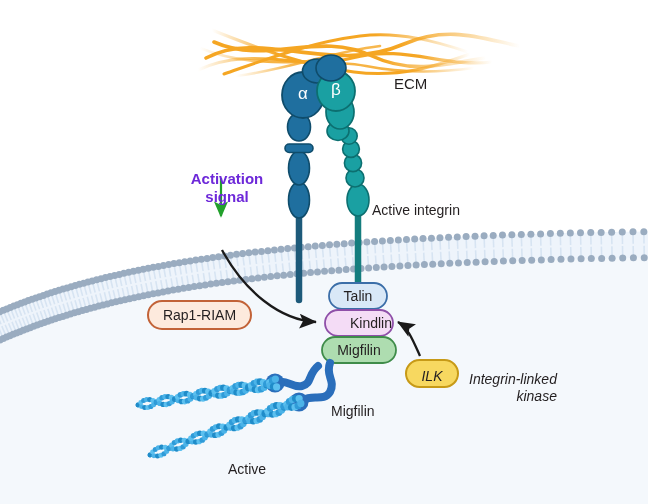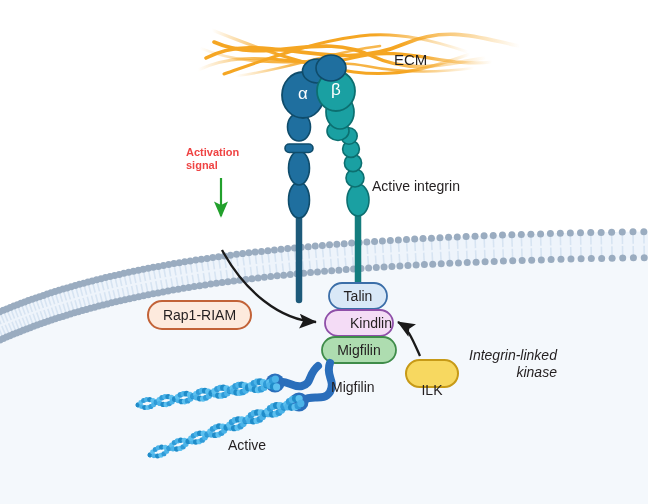--- a/index.html
+++ b/index.html
@@ -20,32 +20,33 @@
   #scene {
     position: absolute;
     inset: 0;
   }
   .lbl {
     position: absolute;
     font-family: "Liberation Sans", sans-serif;
     color: #231f20;
     white-space: pre;
     line-height: 1.22;
+    margin-top: 24px;
   }
   .lbl-ecm      { left: 394px; top: 51px;  font-size: 15px; }
   .lbl-active   { left: 372px; top: 178px; font-size: 14px; }
   .lbl-actin    { left: 228px; top: 437px; font-size: 14px; }
   .lbl-filamin  { left: 331px; top: 379px; font-size: 14px; }
   .lbl-ilkfull  { left: 469px; top: 347px; font-size: 14px; font-style: italic; text-align: right; }
   .lbl-signal {
     left: 186px; top: 146px;
-    font-size: 11px;
+    font-size: 15px;
     font-weight: bold;
-    color: #ef4444;
-    text-align: left;
+    color: #6d28d9;
+    text-align: center;
     width: 82px;
     white-space: normal;
   }
   .node-text {
     position: absolute;
     font-family: "Liberation Sans", sans-serif;
     font-size: 14px;
     color: #231f20;
     text-align: center;
     white-space: pre;
@@ -752,14 +753,14 @@
   <div class="lbl lbl-ilkfull">Integrin-linked
 kinase</div>
 
   <div class="sub-text" style="left:283px; top:84px; width:40px;">α</div>
   <div class="sub-text" style="left:316px; top:80px; width:40px;">β</div>
 
   <div class="node-text" style="left:329px; top:288px; width:58px;">Talin</div>
   <div class="node-text" style="left:325px; top:315px; width:92px;">Kindlin</div>
   <div class="node-text" style="left:322px; top:342px; width:74px;">Migfilin</div>
   <div class="node-text" style="left:148px; top:307px; width:103px;">Rap1-RIAM</div>
-  <div class="node-text" style="left:406px; top:382px; width:52px;">ILK</div>
+  <div class="node-text" style="left:406px; top:368px; width:52px;font-style:italic;">ILK</div>
 </div>
 
 </body></html>

